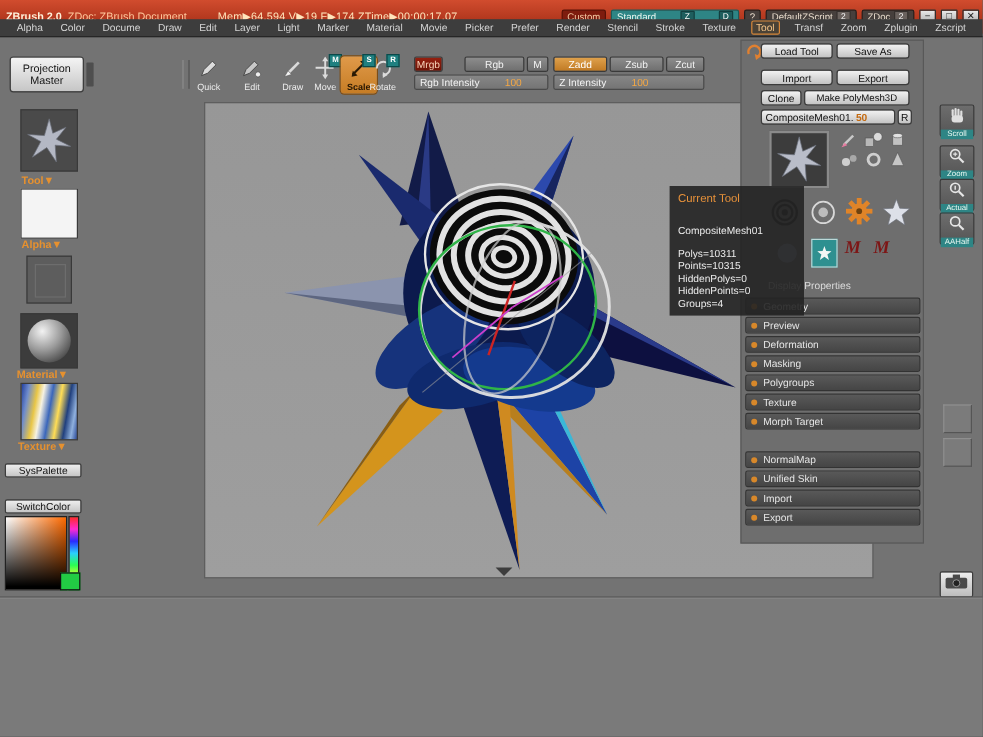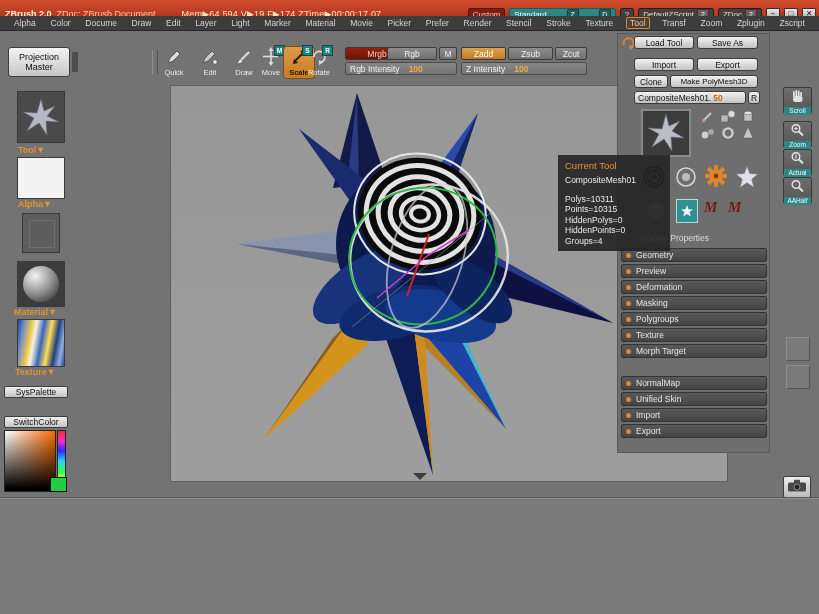--- a/index.html
+++ b/index.html
@@ -48,21 +48,21 @@
   .badge{position:absolute;top:-2px;right:-4px;width:9px;height:9px;background:#1f8080;border:1px solid #0c4949;
     color:#fff;font-size:6.5px;line-height:9px;text-align:center;font-weight:bold}
   .mini-btn{position:absolute;height:13px;font-size:8.5px;display:flex;align-items:center;justify-content:center;
     border-radius:2px;border:1px solid #3a3a3a;box-sizing:border-box}
   .btn-gray{background:linear-gradient(#8d8d8d,#6f6f6f);color:#f2f2f2}
   .btn-red{background:linear-gradient(#96200f,#6d1306);color:#f7d2b8}
   .btn-orange{background:linear-gradient(#dfa14c,#c07a24);color:#fff}
   .intensity{position:absolute;height:13px;background:linear-gradient(#878787,#747474);
     border:1px solid #4a4a4a;border-radius:2px;display:flex;align-items:center;box-sizing:border-box;padding:0 4px}
   .intensity .ilbl{font-size:8.5px;color:#f4f4f4;white-space:nowrap}
-  .intensity .ival{font-size:8.5px;color:#f5a844;font-weight:bold;margin-left:9px}
+  .intensity .ival{font-size:8.5px;color:#f5a844;font-weight:normal;margin-left:21px}
 
   
   .canvas{position:absolute;left:170px;top:85px;width:556px;height:395px;
     background:linear-gradient(#979797,#9e9e9e);border:1px solid #5e5e5e;box-sizing:content-box}
   .canvas-handle{position:absolute;left:413px;top:473px;width:0;height:0;
     border-left:7px solid transparent;border-right:7px solid transparent;border-top:7px solid #3d3d3d}
 
   
   .tool-panel{position:absolute;left:617px;top:33px;width:153px;height:420px;
     background:#6e6e6e;border:1px solid #585858;box-sizing:border-box}
@@ -77,21 +77,21 @@
   .sp-dot{width:5px;height:5px;border-radius:50%;background:#d8882a;margin:0 5px 0 4px;flex:none}
   .sp-label{font-size:8.5px;color:#e6e6e6;white-space:nowrap}
   .disp-props{position:absolute;left:22px;top:199px;font-size:8.5px;color:#dcdcdc}
   .m-glyph{font-family:"Liberation Serif",serif;font-style:italic;font-weight:bold;color:#7d1616;font-size:15px;line-height:14px}
   .teal-sel{position:absolute;width:20px;height:22px;background:#2e9090;border:1px solid #bcd8d8;
     display:flex;align-items:center;justify-content:center}
 
   
   .tooltip{position:absolute;left:558px;top:155px;width:112px;background:rgba(36,36,36,.9);
     padding:5px 7px;box-sizing:border-box;z-index:60}
-  .tt-header{color:#e8923a;font-size:9.5px;margin-bottom:4px}
+  .tt-header{color:#e8923a;font-size:9.5px;margin-bottom:16px}
   .tt-line{color:#ebebeb;font-size:8.5px;line-height:10.5px;white-space:nowrap}
   .tt-gap{height:8px}
 
   
   .edge-btn{position:absolute;left:783px;width:29px;height:27px;background:linear-gradient(#6d6d6d,#555);
     border:1px solid #393939;border-radius:2px;display:flex;flex-direction:column;align-items:center;
     justify-content:space-between;box-sizing:border-box;padding-top:1px}
   .edge-lbl{font-size:6.5px;color:#eafaf4;background:#2e8585;width:100%;text-align:center;line-height:8px}
   .edge-slot{position:absolute;left:786px;width:24px;height:24px;background:#7b7b7b;
     border:1px solid #8f8f8f;border-right-color:#555;border-bottom-color:#555;box-sizing:border-box}
@@ -222,21 +222,21 @@
     <span class="icw">
       <svg width="20" height="20">
           <path d="M5,10 A5.5,5.5 0 1 1 10,15.4" stroke="#dcdcdc" stroke-width="1.6" fill="none"></path>
           <polygon points="10,18 10,13 14,15.5" fill="#dcdcdc"></polygon>
         </svg>
       <span class="badge">R</span>
     </span>
     <span class="lbl">Rotate</span>
   </div>
 
-  <div class="mini-btn btn-red" style="left:345px;top:47px;width:64px">Mrgb</div>
+  <div class="mini-btn btn-red" style="left:345px;top:47px;width:24px">Mrgb</div>
   <div class="mini-btn btn-gray" style="left:387px;top:47px;width:50px">Rgb</div>
   <div class="mini-btn btn-gray" style="left:439px;top:47px;width:18px">M</div>
   <div class="intensity" style="left:345px;top:62px;width:112px">
     <span class="ilbl">Rgb Intensity</span>
     <span class="ival">100</span>
   </div>
   <div class="mini-btn btn-orange" style="left:461px;top:47px;width:45px">Zadd</div>
   <div class="mini-btn btn-gray" style="left:508px;top:47px;width:45px">Zsub</div>
   <div class="mini-btn btn-gray" style="left:555px;top:47px;width:32px">Zcut</div>
   <div class="intensity" style="left:461px;top:62px;width:126px">

